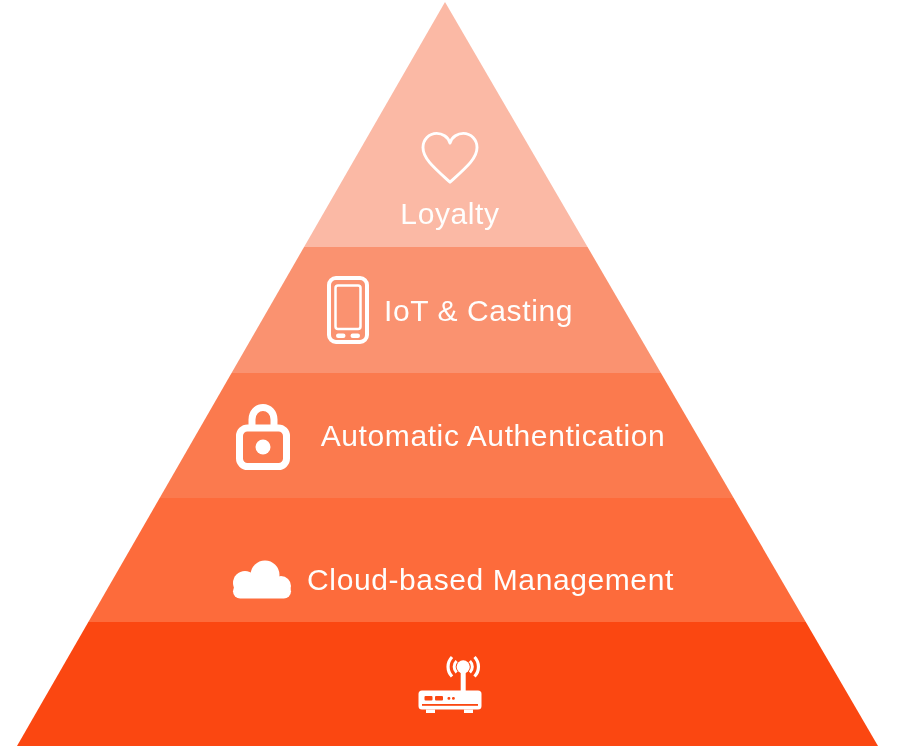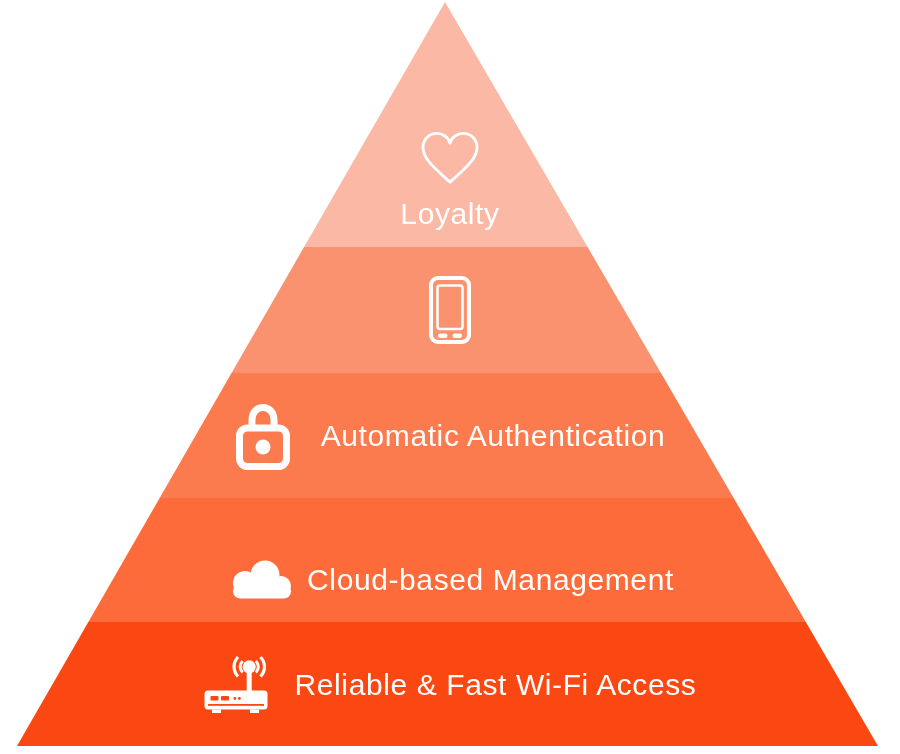--- a/index.html
+++ b/index.html
@@ -85,20 +85,21 @@
     <section class="band band-2">
       <div class="level-row gap-2">
         <span class="icon">
           <svg width="42" height="68" viewBox="0 0 42 68">
             <rect class="stroke-white" stroke-width="4" x="2" y="2" width="38" height="64" rx="7"></rect>
             <rect class="stroke-white" stroke-width="2.5" x="8.5" y="9.5" width="25" height="43.5" rx="2.5"></rect>
             <rect class="fill-white" x="9" y="57.5" width="9.5" height="4.5" rx="2.2"></rect>
             <rect class="fill-white" x="23.5" y="57.5" width="9.5" height="4.5" rx="2.2"></rect>
           </svg>
         </span>
+        <span class="level-label">IoT &amp; Casting</span>
       </div>
     </section>
 
     <section class="band band-3">
       <div class="level-row gap-3">
         <span class="icon">
           <svg width="56" height="69" viewBox="0 0 56 69">
             <path class="stroke-white" stroke-width="7" d="M17 29 V18.5 C17 11.8 21.9 6.5 28 6.5 C34.1 6.5 39 11.8 39 18.5 V29"></path>
             <rect class="stroke-white" stroke-width="7" x="4.5" y="27" width="47" height="38.5" rx="8"></rect>
             <circle class="fill-white" cx="28" cy="46" r="7.5"></circle>
@@ -135,18 +136,17 @@
             <rect class="fill-white" x="0.5" y="36.5" width="63" height="19" rx="3.5"></rect>
             <rect class="router-detail" x="6.5" y="42" width="8" height="4.6" rx="1"></rect>
             <rect class="router-detail" x="17" y="42" width="8" height="4.6" rx="1"></rect>
             <rect class="router-detail" x="29.5" y="43" width="2.8" height="2.8" rx="1.2"></rect>
             <rect class="router-detail" x="34" y="43" width="2.8" height="2.8" rx="1.2"></rect>
             <rect class="router-detail" x="4" y="50" width="56" height="1.8"></rect>
             <rect class="fill-white" x="8" y="55.5" width="9" height="3.5"></rect>
             <rect class="fill-white" x="46" y="55.5" width="9" height="3.5"></rect>
           </svg>
         </span>
-        <span class="level-label">Reliable &amp; Fast Wi-Fi Access</span>
       </div>
     </section>
 
   </div>
 </div>
 
 </body></html>

